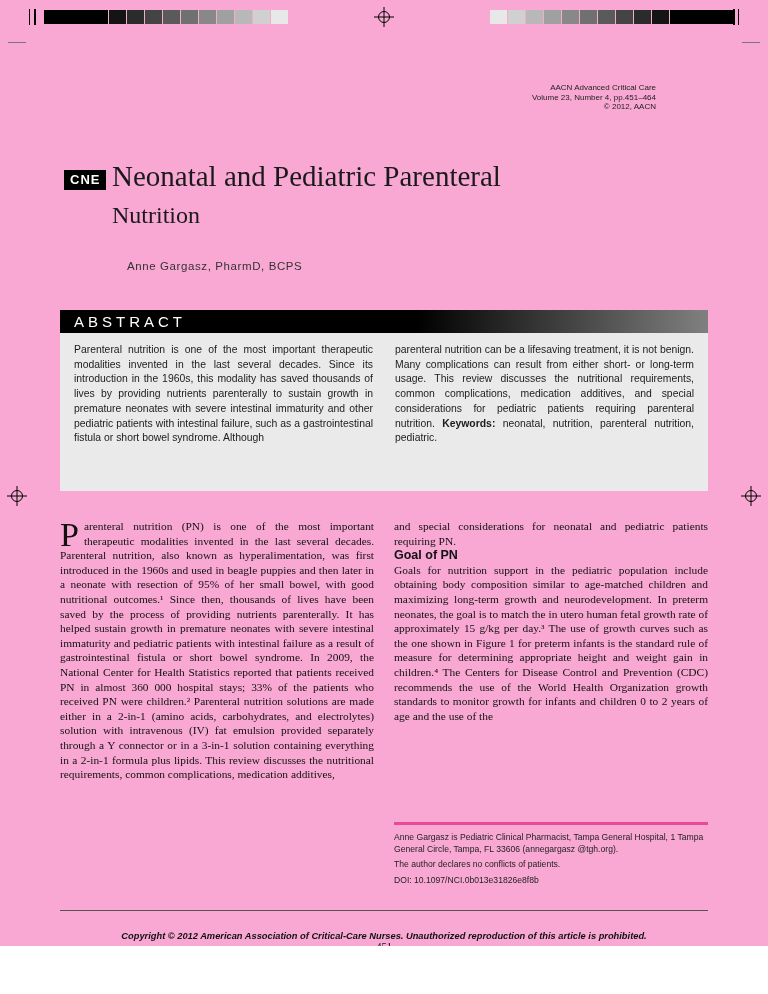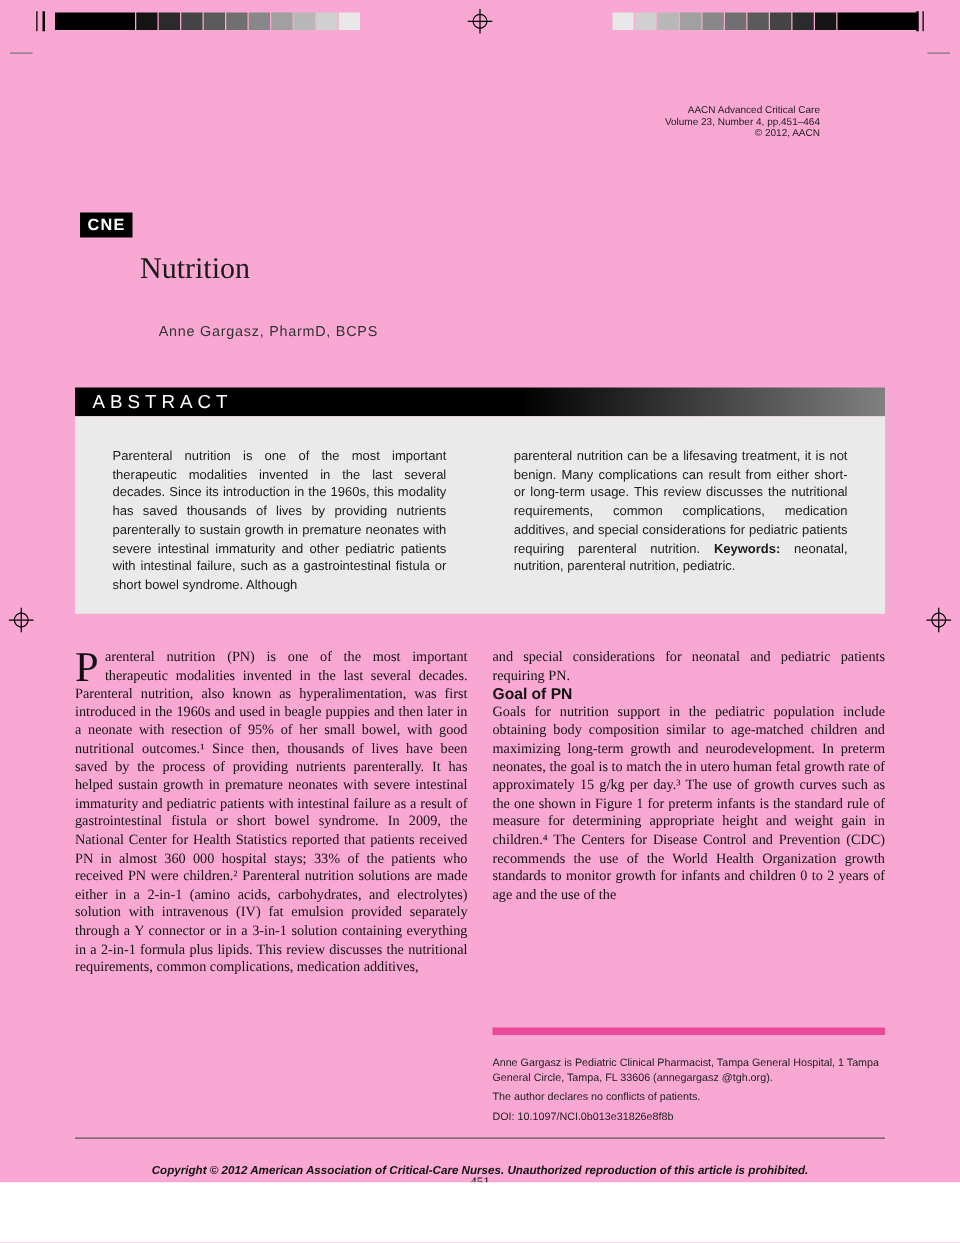--- a/index.html
+++ b/index.html
@@ -28,33 +28,33 @@
   .author { position:absolute; left:127px; top:260px; font-size:11.5px; letter-spacing:0.6px; color:#333; }
   
   .abs-header { position:absolute; left:60px; top:310px; width:648px; height:23px;
     background:linear-gradient(90deg,#000 0%,#000 55%,#808080 100%);
     color:#fff; font-size:15px; letter-spacing:4px; line-height:23px; padding-left:14px;
     box-sizing:border-box; }
   .abs-box { position:absolute; left:60px; top:333px; width:648px; height:158px;
     background:#eaeaea; box-sizing:border-box; padding:10px 14px; display:flex; gap:22px;
     font-size:10.4px; line-height:14.7px; text-align:justify; color:#1b1b1b; }
   .abs-box .col { flex:1; }
-  .abs-box p { margin:16px; }
+  .abs-box p { margin:0; }
   
   .bodycol { position:absolute; top:519px; width:314px; font-family:"Liberation Serif", serif;
     font-size:11.4px; line-height:14.6px; text-align:justify; color:#111; }
   .bodycol.left { left:60px; }
   .bodycol.right { left:394px; }
   .bodycol p { margin:0; }
   .dropcap { float:left; font-size:34px; line-height:27px; padding:2px 5px 0 0; color:#111; }
   .section-heading { font-family:"Liberation Sans", sans-serif; font-weight:bold;
     font-size:12.5px; margin:10px 0 4px; text-align:left; }
   
   .footnote { position:absolute; left:394px; top:822px; width:314px;
-    border-top:6px solid #ec4899; padding-top:17px; font-size:8.6px; line-height:11.5px;
+    border-top:3px solid #ec4899; padding-top:7px; font-size:8.6px; line-height:11.5px;
     color:#222; text-align:left; }
   .footnote p { margin:0; }
   .footnote .gap { margin-top:4px; }
   
   .footer-rule-top { position:absolute; left:60px; top:910px; width:648px; height:0;
     border-top:1px solid #555; }
   .page-number { position:absolute; left:60px; top:913px; width:648px; text-align:center;
     font-family:"Liberation Serif", serif; font-size:10.5px; color:#111;margin-top:28px; }
   .copyright { position:absolute; left:0; top:931px; width:768px; text-align:center;
     font-weight:bold; font-size:9.3px; color:#111;font-style:italic; }
@@ -113,20 +113,21 @@
   <div class="hdash" style="left:8px; top:42px; width:18px;"></div>
   <div class="hdash" style="right:8px; top:42px; width:18px;"></div>
 
   <div class="journal-info">
     <div>AACN Advanced Critical Care</div>
     <div>Volume 23, Number 4, pp.451–464</div>
     <div>© 2012, AACN</div>
   </div>
 
   <div class="cne-badge">CNE</div>
+  <div class="title-l1">Neonatal and Pediatric Parenteral</div>
   <div class="title-l2">Nutrition</div>
   <div class="author">Anne Gargasz, PharmD, BCPS</div>
 
   <div class="abs-header">ABSTRACT</div>
   <div class="abs-box">
     <div class="col">
       <p>Parenteral nutrition is one of the most important therapeutic modalities invented in the last several decades. Since its introduction in the 1960s, this modality has saved thousands of lives by providing nutrients parenterally to sustain growth in premature neonates with severe intestinal immaturity and other pediatric patients with intestinal failure, such as a gastrointestinal fistula or short bowel syndrome. Although</p>
     </div>
     <div class="col">
       <p><span>parenteral nutrition can be a lifesaving treatment, it is not benign. Many complications can result from either short- or long-term usage. This review discusses the nutritional requirements, common complications, medication additives, and special considerations for pediatric patients requiring parenteral nutrition. </span><strong>Keywords:</strong><span> neonatal, nutrition, parenteral nutrition, pediatric.</span></p>

